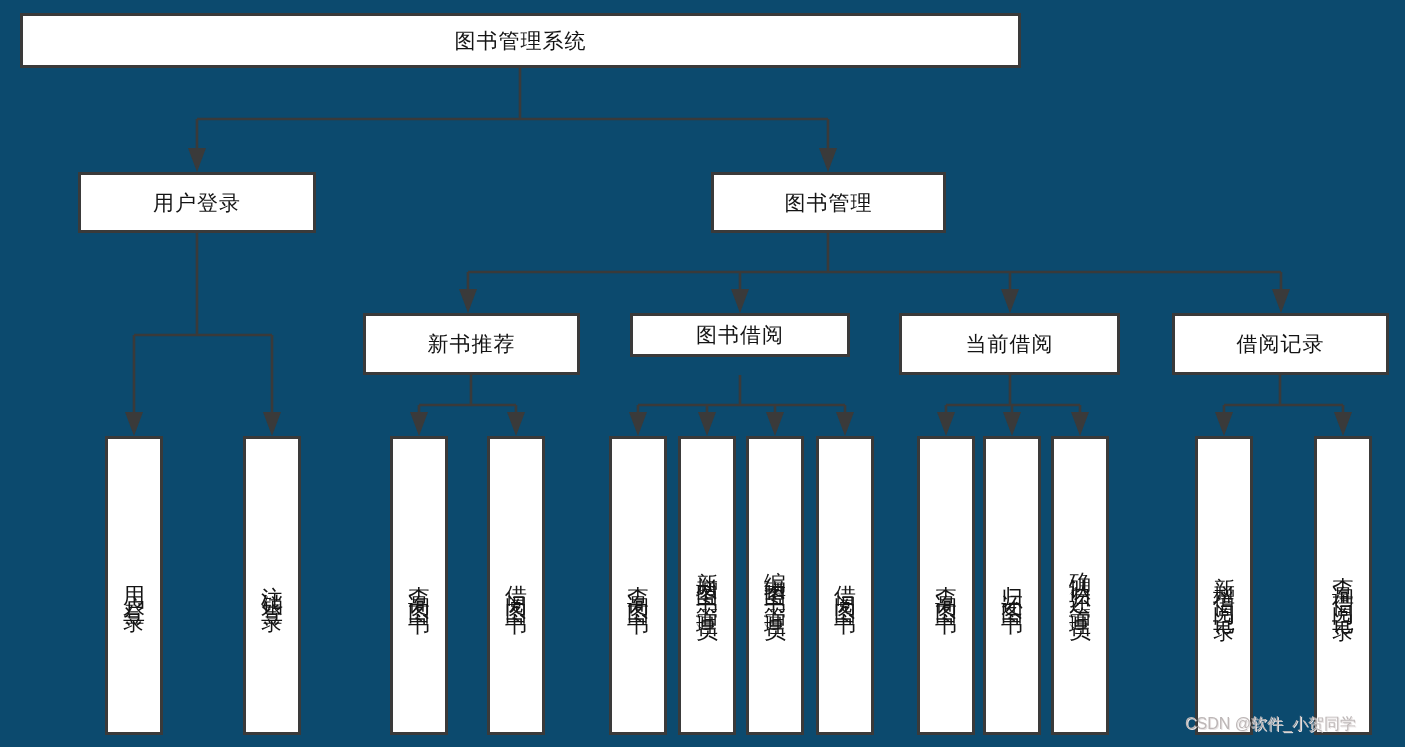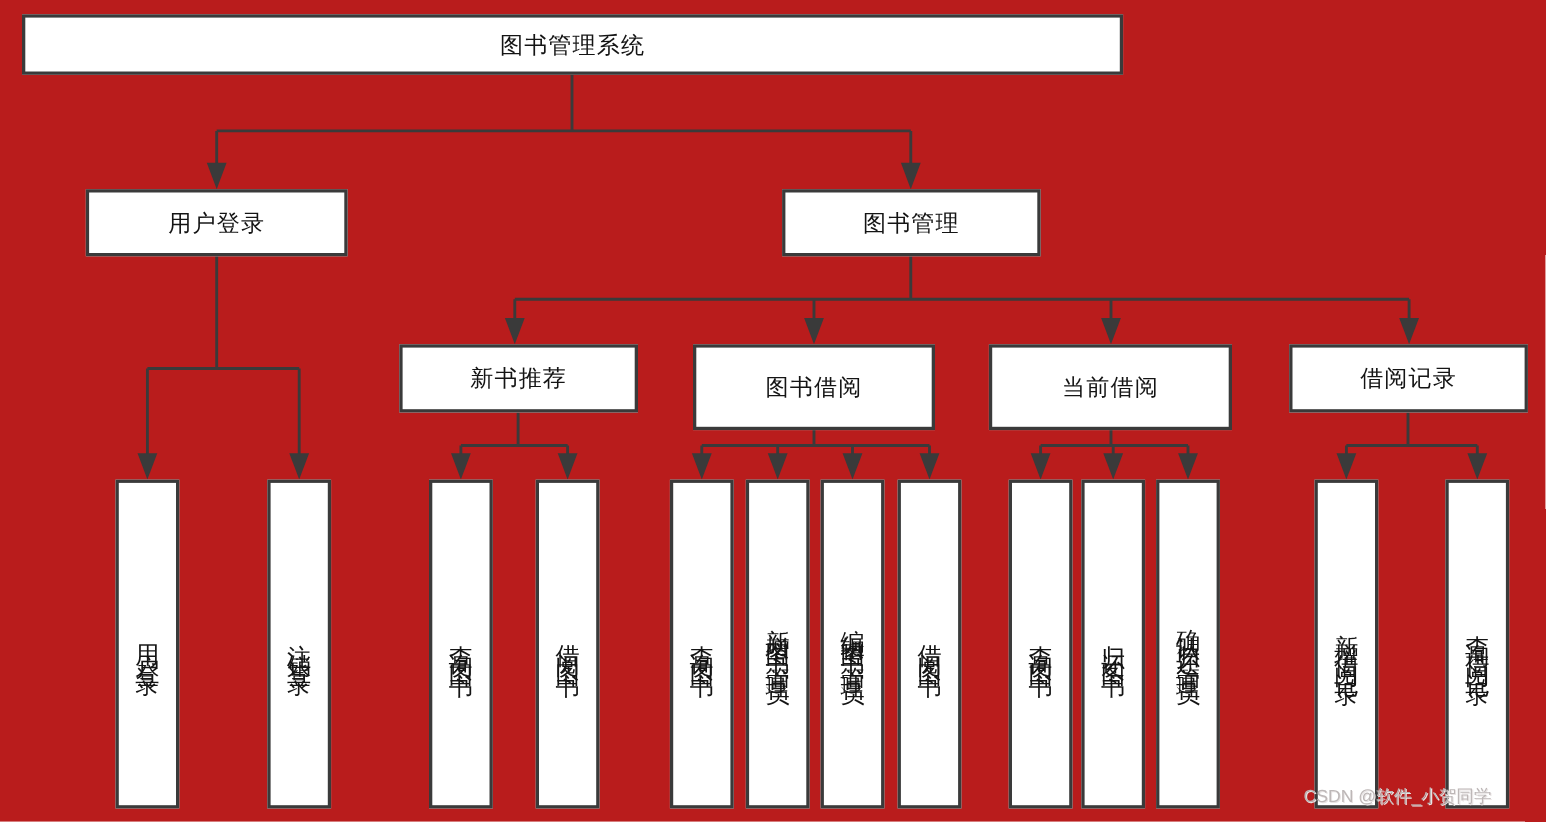--- a/index.html
+++ b/index.html
@@ -5,21 +5,21 @@
   html, body {
     margin: 0;
     padding: 0;
     background: #ffffff;
     font-family: "Liberation Sans", "DejaVu Sans", sans-serif;
   }
   .stage {
     position: relative;
     width: 1405px;
     height: 747px;
-    background: #b91c1c;
+    background: #0c4a6e;
     overflow: hidden;
   }
   svg.wires {
     position: absolute;
     left: 0; top: 0;
     width: 1405px; height: 747px;
   }
   .box {
     position: absolute;
     box-sizing: border-box;
@@ -54,22 +54,22 @@
     font-size: 16px;
     color: #bdb7b7;
     text-shadow: 1px 1px 0 #e9e4e4;
     white-space: nowrap;
   }
   
   #root-box        { left: 20px;   top: 13px;  width: 1001px; height: 55px; }
   #user-login-box  { left: 78px;   top: 172px; width: 238px;  height: 61px; }
   #book-mgmt-box   { left: 711px;  top: 172px; width: 235px;  height: 61px; }
   #newbook-box     { left: 363px;  top: 313px; width: 217px;  height: 62px; }
-  #borrow-box      { left: 630px;  top: 313px; width: 220px;  height: 78px; }
-  #current-box     { left: 899px;  top: 313px; width: 221px;  height: 78px; }
+  #borrow-box      { left: 630px;  top: 313px; width: 220px;  height: 44px; }
+  #current-box     { left: 899px;  top: 313px; width: 221px;  height: 62px; }
   #records-box     { left: 1172px; top: 313px; width: 217px;  height: 62px; }
   .leaf { top: 436px; width: 58px; height: 299px; }
   #leaf-a1 { left: 105px;  }
   #leaf-a2 { left: 243px;  }
   #leaf-b1 { left: 390px;  }
   #leaf-b2 { left: 487px;  }
   #leaf-c1 { left: 609px;  }
   #leaf-c2 { left: 678px;  }
   #leaf-c3 { left: 746px;  }
   #leaf-c4 { left: 816px;  }

